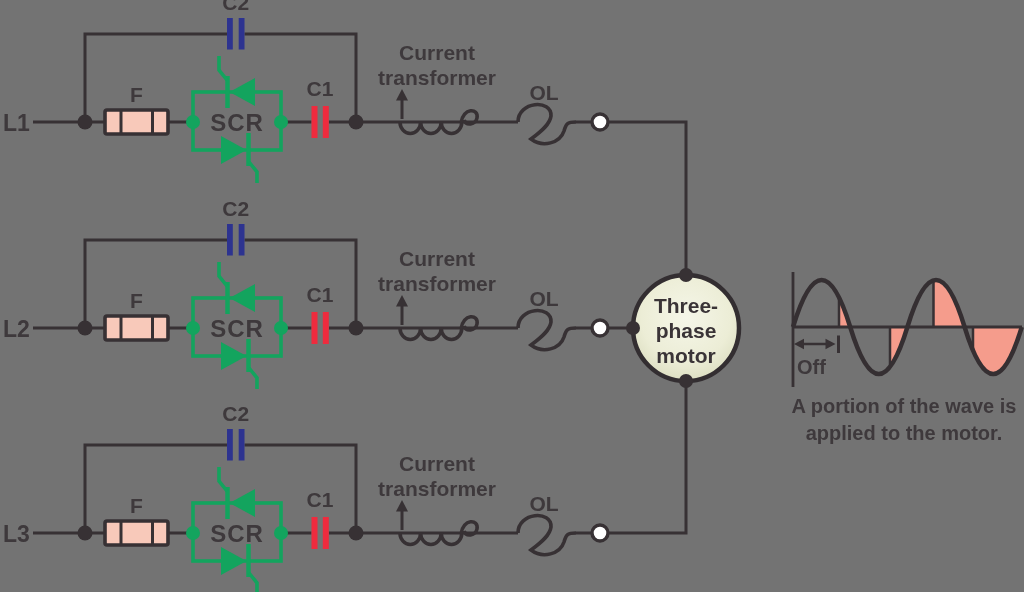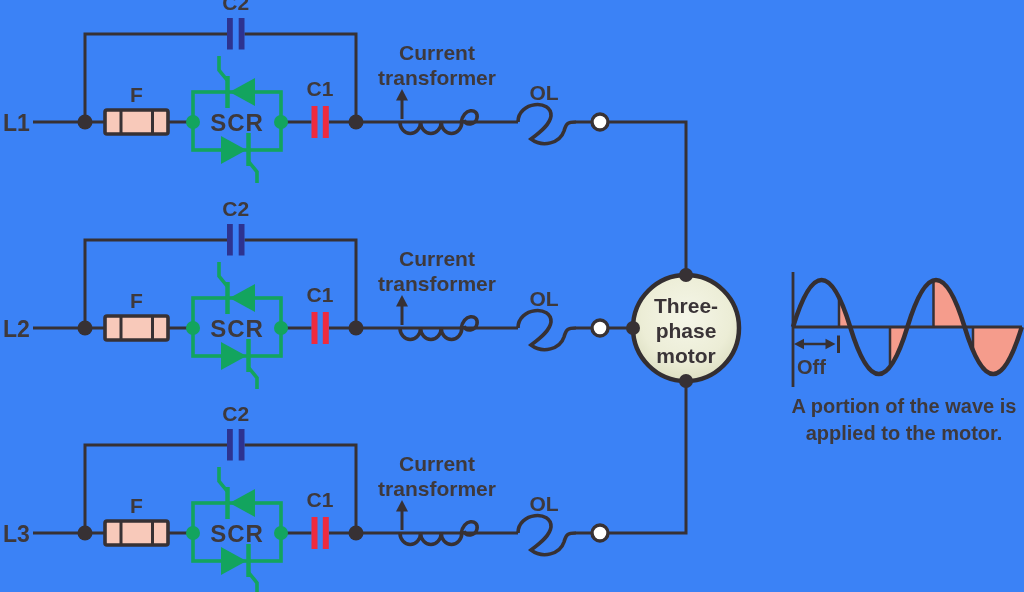--- a/index.html
+++ b/index.html
@@ -1,16 +1,16 @@
 <!DOCTYPE html>
 <html><head>
 <meta charset="utf-8">
 <style>
   html,body{margin:0;padding:0;background:#ffffff;}
-  .canvas{position:relative;width:1024px;height:592px;background:#3b82f6;overflow:hidden;text-decoration:underline;}
+  .canvas{position:relative;width:1024px;height:592px;background:#737373;overflow:hidden;text-decoration:underline;}
   svg{display:block;}
   .lbl{font-family:"Liberation Sans",sans-serif;font-weight:700;fill:#3e393c;}
   .lbl-line{font-size:23px;}
   .lbl-comp{font-size:21px;}
   .lbl-scr{font-size:24px;letter-spacing:1px;}
   .lbl-motor{font-size:21px;font-weight:700;fill:#3a3437;}
   .lbl-caption{font-size:20px;}
   .lbl-off{font-size:20px;}
   .wire{stroke:#373134;stroke-width:3;fill:none;}
   .wire-thick{stroke:#373134;stroke-width:3.6;fill:none;}

